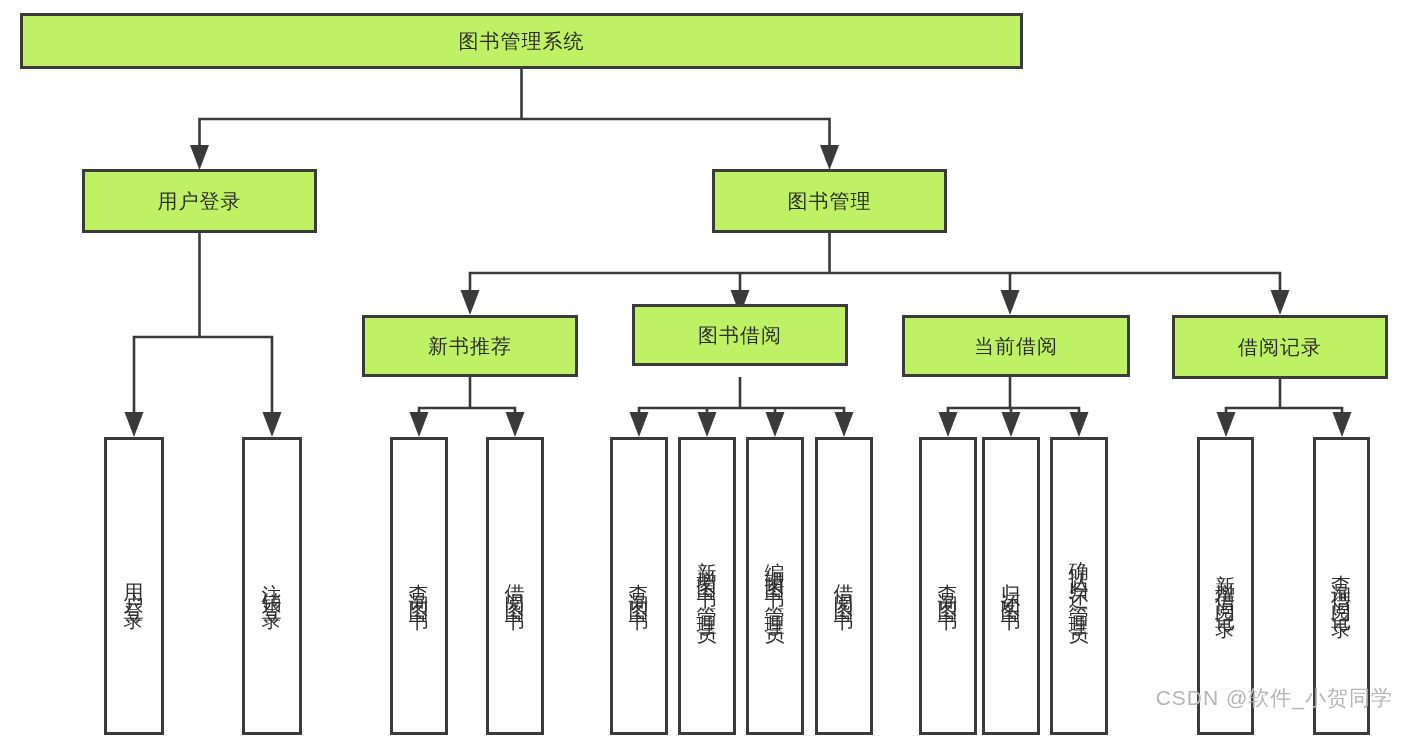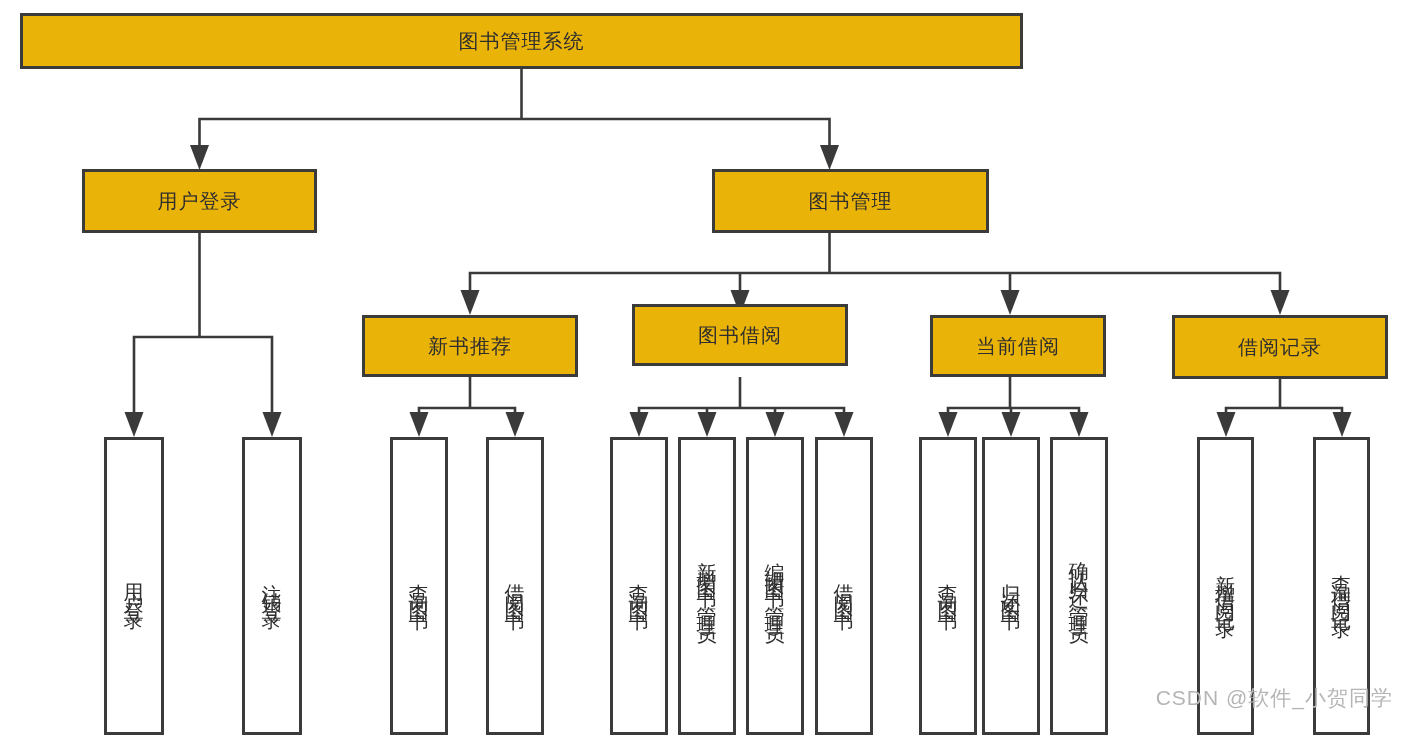--- a/index.html
+++ b/index.html
@@ -18,21 +18,21 @@
   .connectors {
     position: absolute;
     left: 0;
     top: 0;
     pointer-events: none;
   }
   .box {
     position: absolute;
     box-sizing: border-box;
     border: 3px solid #3b3b3b;
-    background: #eab308;
+    background: #bef264;
     display: flex;
     align-items: center;
     justify-content: center;
     color: #2e2e2e;
   }
   .box .hlabel {
     font-size: 20px;
     letter-spacing: 1px;
     white-space: nowrap;
   }
@@ -124,31 +124,31 @@
     </g>
   </svg>
 
   <div class="box" style="left:20px; top:13px; width:1003px; height:56px;">
     <span class="hlabel">图书管理系统</span>
   </div>
 
   <div class="box" style="left:82px; top:169px; width:235px; height:64px;">
     <span class="hlabel">用户登录</span>
   </div>
-  <div class="box" style="left:712px; top:169px; width:277px; height:64px;">
+  <div class="box" style="left:712px; top:169px; width:235px; height:64px;">
     <span class="hlabel">图书管理</span>
   </div>
 
   <div class="box" style="left:362px; top:315px; width:216px; height:62px;">
     <span class="hlabel">新书推荐</span>
   </div>
   <div class="box" style="left:632px; top:304px; width:216px; height:62px;">
     <span class="hlabel">图书借阅</span>
   </div>
-  <div class="box" style="left:902px; top:315px; width:176px; height:62px;margin-left:28px;">
+  <div class="box" style="left:902px; top:315px; width:228px; height:62px;">
     <span class="hlabel">当前借阅</span>
   </div>
   <div class="box" style="left:1172px; top:315px; width:216px; height:64px;">
     <span class="hlabel">借阅记录</span>
   </div>
 
   <div class="leaf" style="left:104px; width:60px;">
     <span class="vlabel">用户登录</span>
   </div>
   <div class="leaf" style="left:242px; width:60px;">

